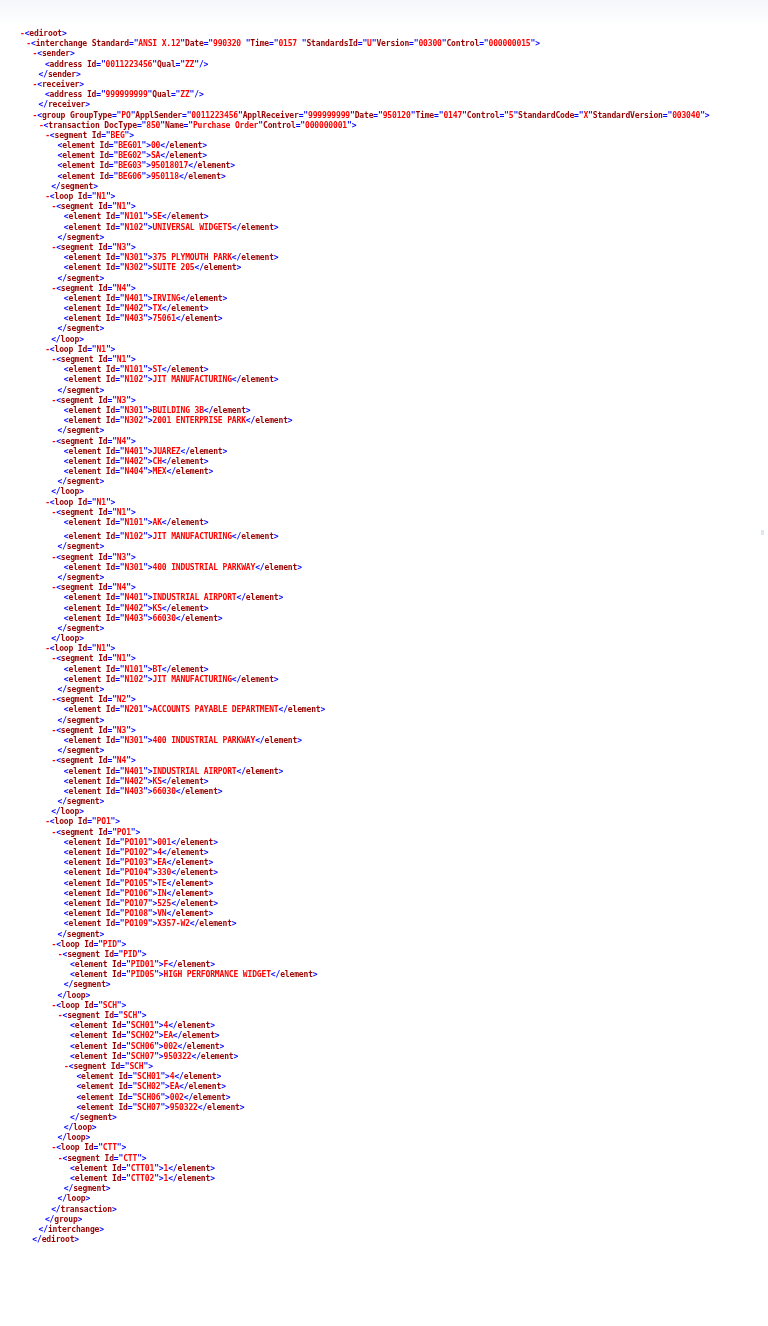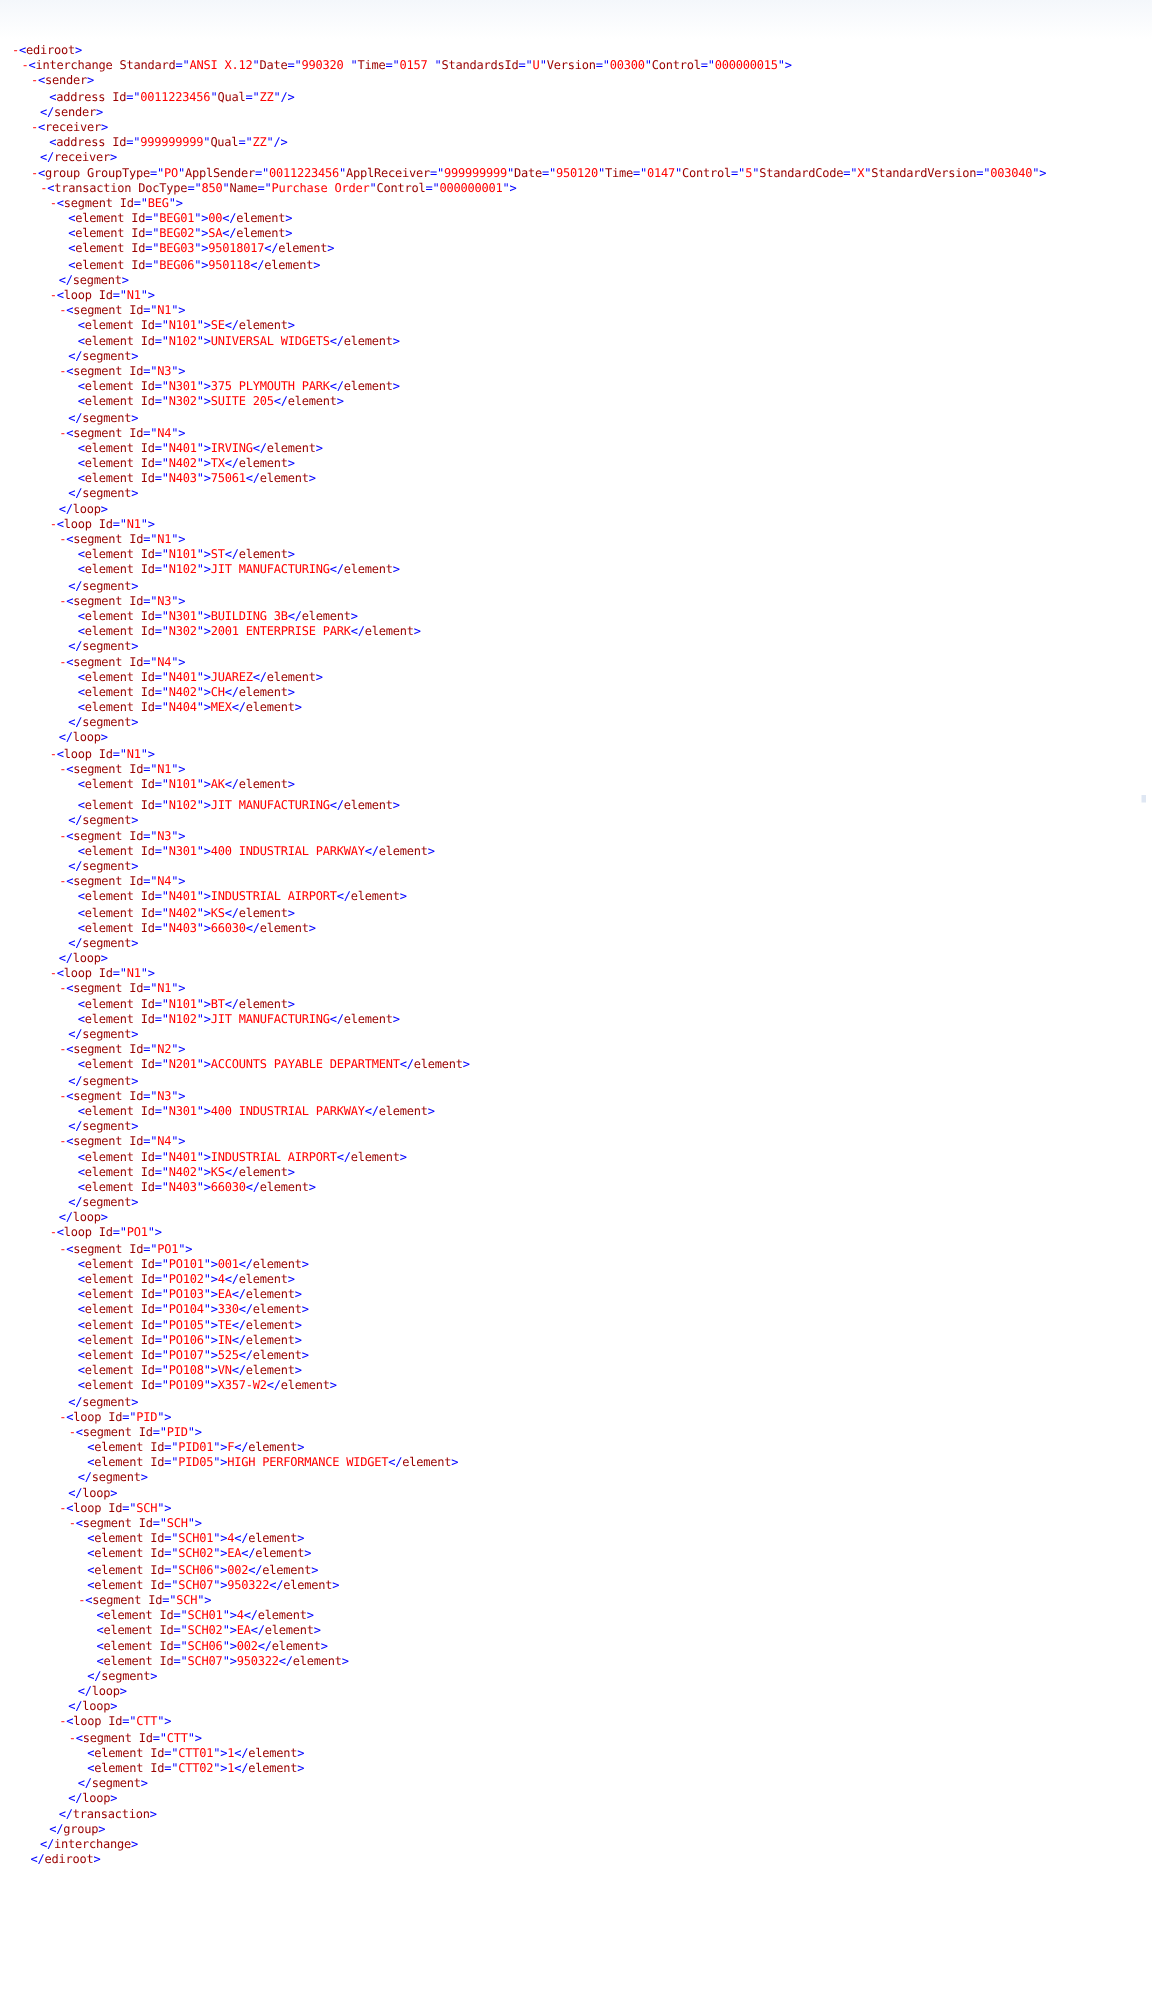--- a/index.html
+++ b/index.html
@@ -1,18 +1,18 @@
 <!DOCTYPE html>
 <html><head>
 <meta charset="utf-8">
 <style>
   html, body { margin:0; padding:0; background:#ffffff; }
   body { width:768px; height:1326px; overflow:hidden; position:relative; }
   .topbar { position:absolute; left:0; top:0; width:768px; height:26px; background:linear-gradient(#f4f7fb,#ffffff); }
-  .xml { position:absolute; left:8px; top:29px; font-family:"DejaVu Sans Mono", "Liberation Mono", monospace; font-size:8px; line-height:10.2px; font-weight:normal; white-space:pre; letter-spacing:-0.15px; }
+  .xml { position:absolute; left:20px; top:29px; font-family:"DejaVu Sans Mono", "Liberation Mono", monospace; font-size:8px; line-height:10.2px; font-weight:bold; white-space:pre; letter-spacing:-0.15px; }
   .ln { display:block; height:10.2px; }
   .ln.gap { margin-top:4px; }
   .m { color:#0000ff; }
   .t { color:#990000; }
   .an { color:#990000; }
   .av { color:#ff0000; }
   .tx { color:#ff0000; }
   .ex { color:#ff0000; cursor:pointer; }
   .scroll-dot { position:absolute; left:761px; top:530px; width:3px; height:5px; background:#dfe7f3; }
 </style>

